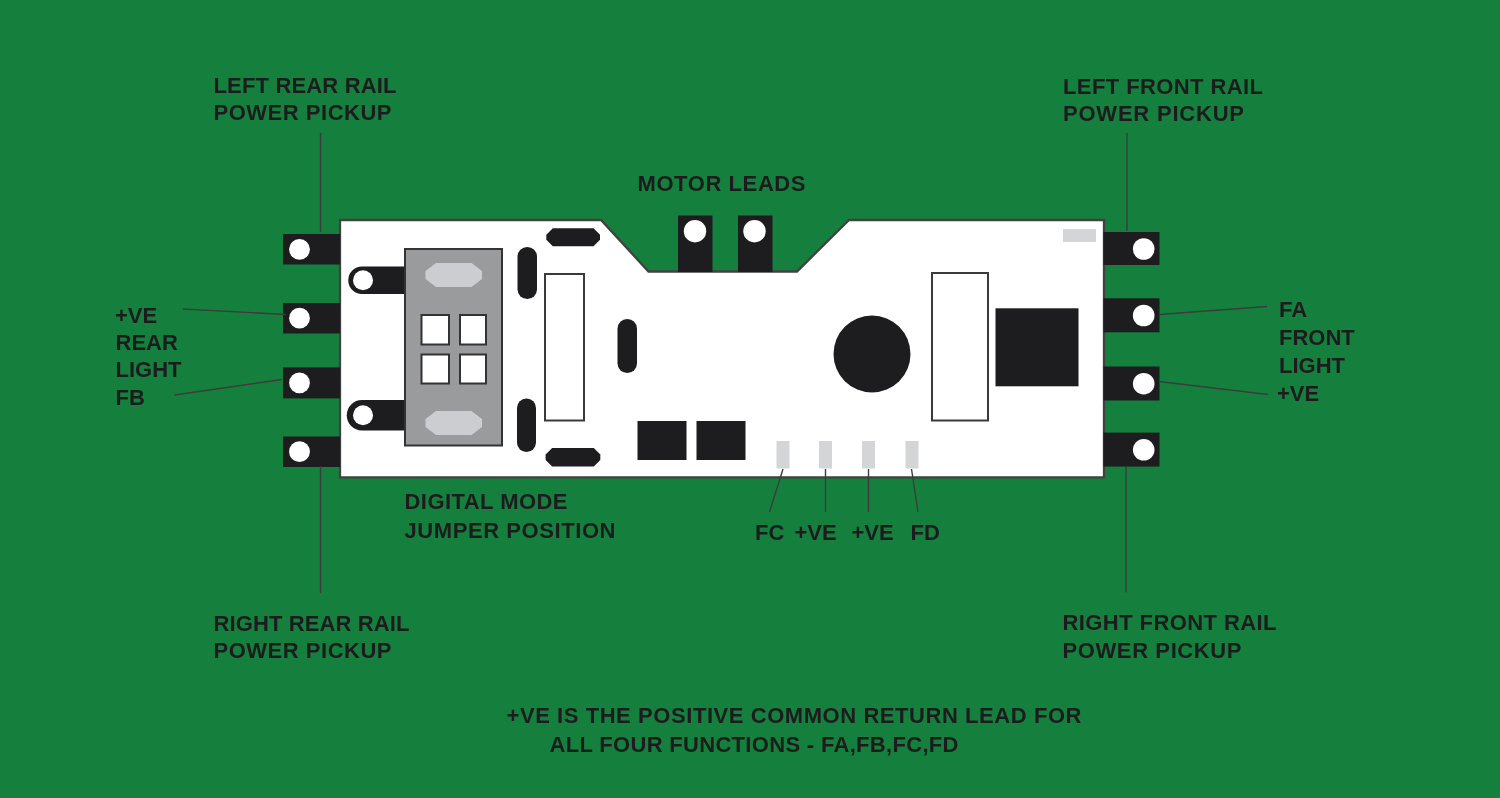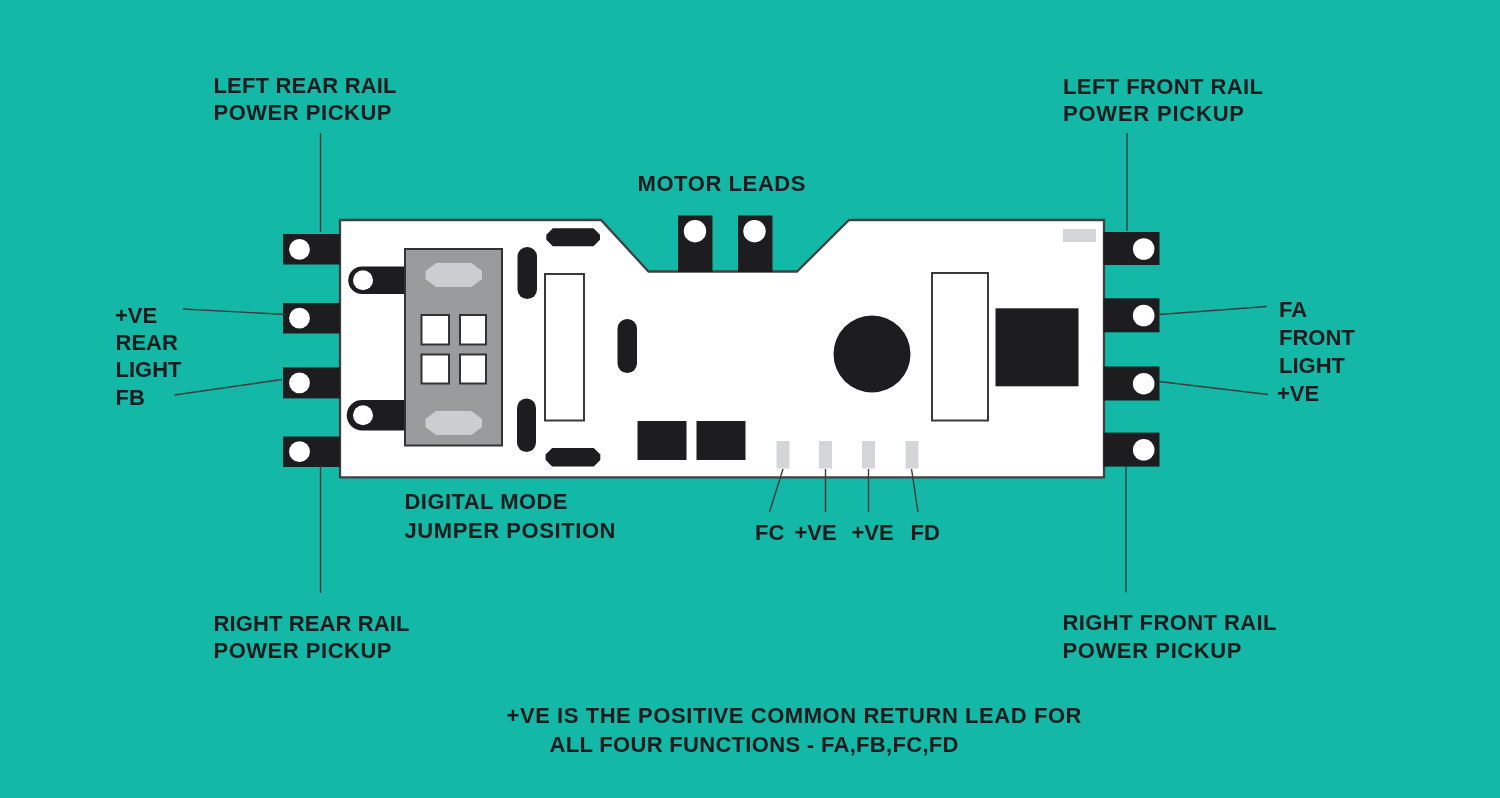--- a/index.html
+++ b/index.html
@@ -1,16 +1,16 @@
 <!DOCTYPE html>
 <html><head>
 <meta charset="utf-8">
 <style>
 html,body{margin:0;padding:0;background:#ffffff;}
-#wrap{position:relative;width:1500px;height:798px;background:#14b8a6;overflow:hidden;}
+#wrap{position:relative;width:1500px;height:798px;background:#15803d;overflow:hidden;}
 text{font-family:"Liberation Sans",sans-serif;font-weight:bold;fill:#1c1c1e;font-size:22px;}
 </style>
 </head>
 <body>
 <div id="wrap">
 <svg width="1500" height="798" viewBox="0 0 1500 798">
 
 <path d="M340,220 H601 L648.5,271.5 H797 L849,220 H1104 V477.3 H340 Z" fill="#ffffff" stroke="#414141" stroke-width="2.3"></path>
 
 <g>

